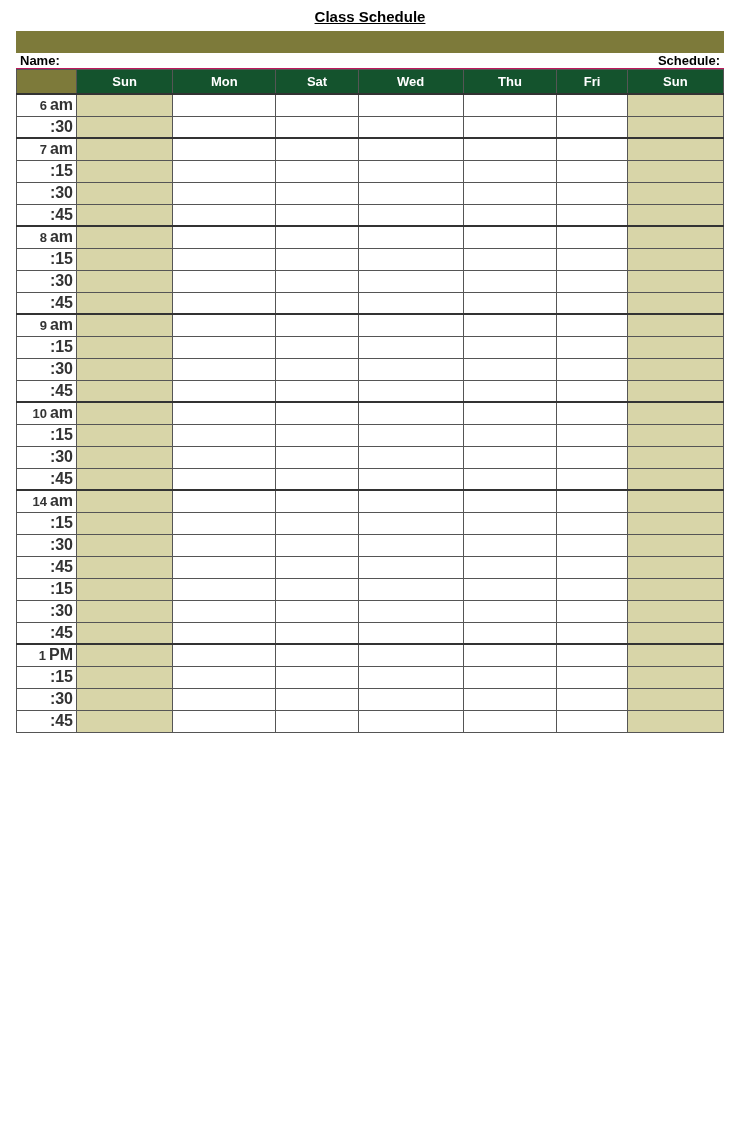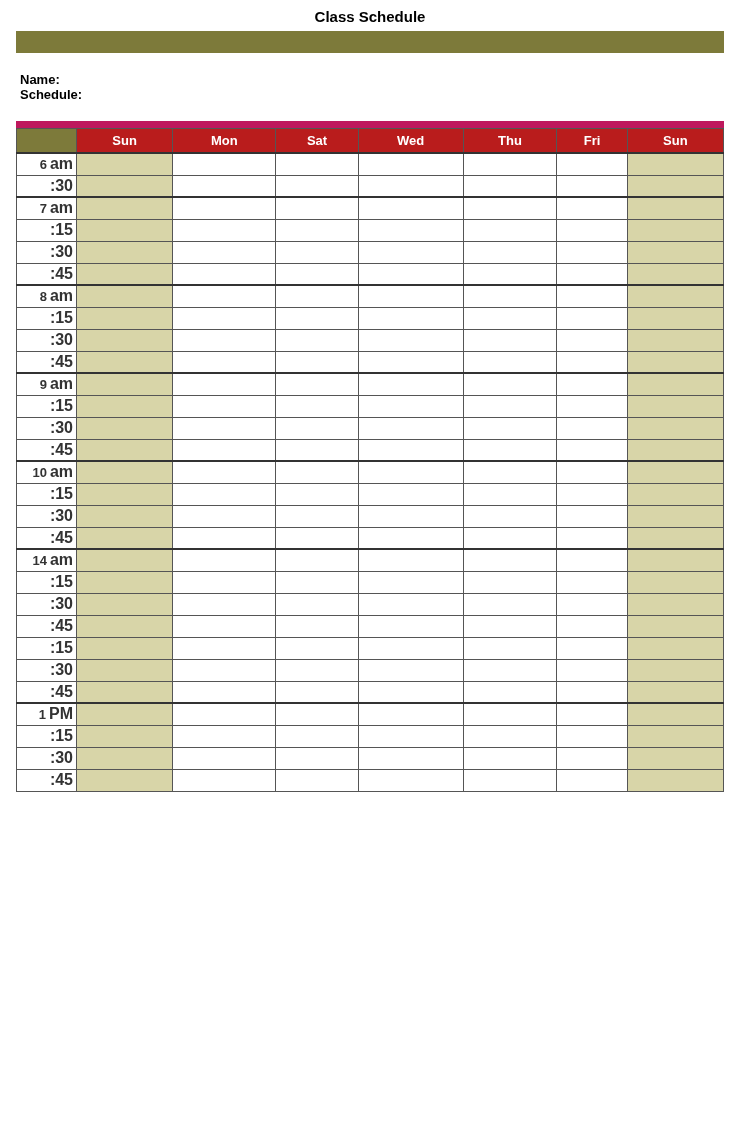--- a/index.html
+++ b/index.html
@@ -19,46 +19,46 @@
       width: 740px;
       padding: 8px 16px 16px 16px;
     }
 
     .title {
       text-align: center;
       font-weight: bold;
       font-size: 15px;
       margin-bottom: 6px;
       color: #000;
+      text-decoration: underline;
     }
 
     .header-bar {
       background-color: #7d7a3a;
       height: 22px;
       width: 100%;
       margin-bottom: 0;
     }
 
     .name-semester-row {
       display: flex;
       justify-content: space-between;
-      padding: 19px 4px;
+      padding: 0 4px;
       font-weight: bold;
       font-size: 13px;
-      border-bottom: 7px solid #be185d;
-      flex-direction: column;
+      border-bottom: 1px solid #be185d;
     }
 
     .schedule-table {
       width: 100%;
       border-collapse: collapse;
     }
 
     .schedule-table th {
-      background-color: #b91c1c;
+      background-color: #14532d;
       color: #fff;
       text-align: center;
       font-size: 13px;
       font-weight: bold;
       padding: 4px 2px;
       border: 1px solid #555;
     }
 
     .schedule-table th.time-col-header {
       background-color: #7d7a3a;

